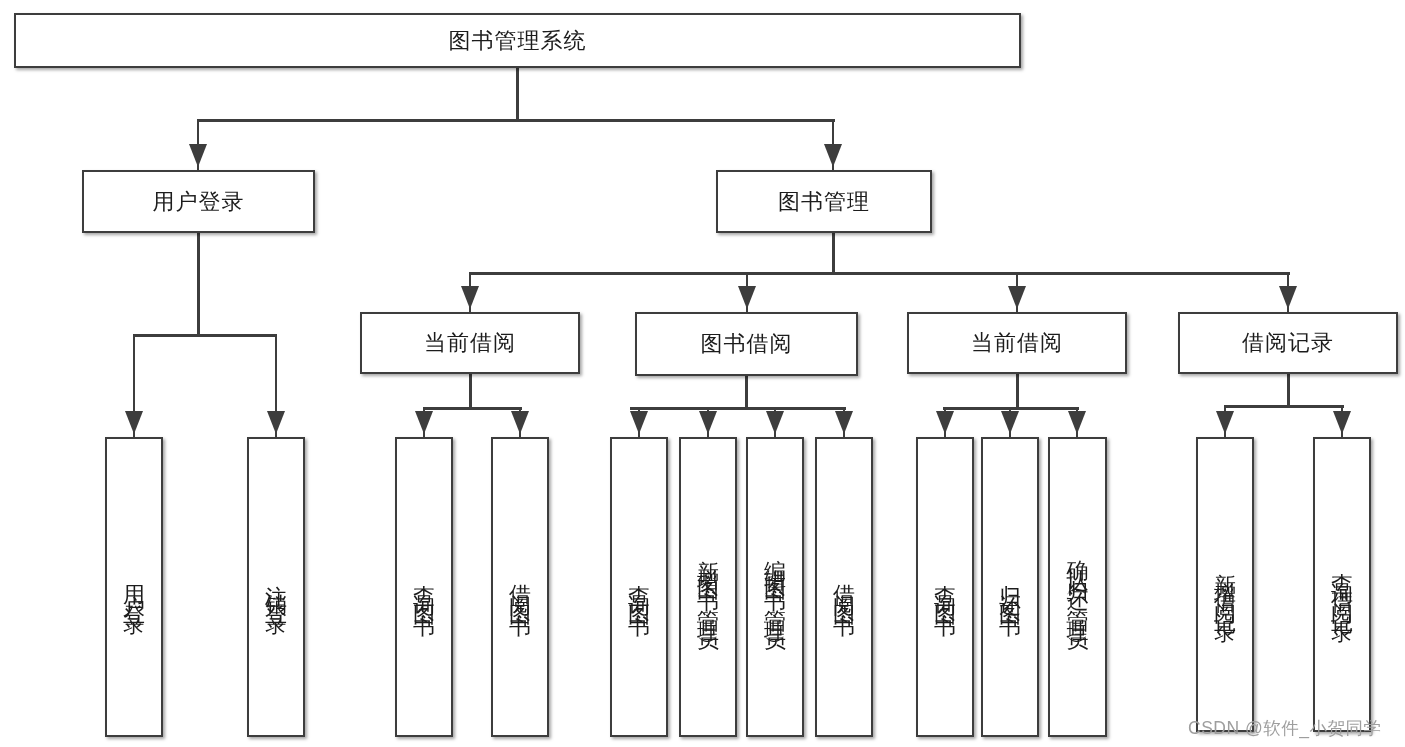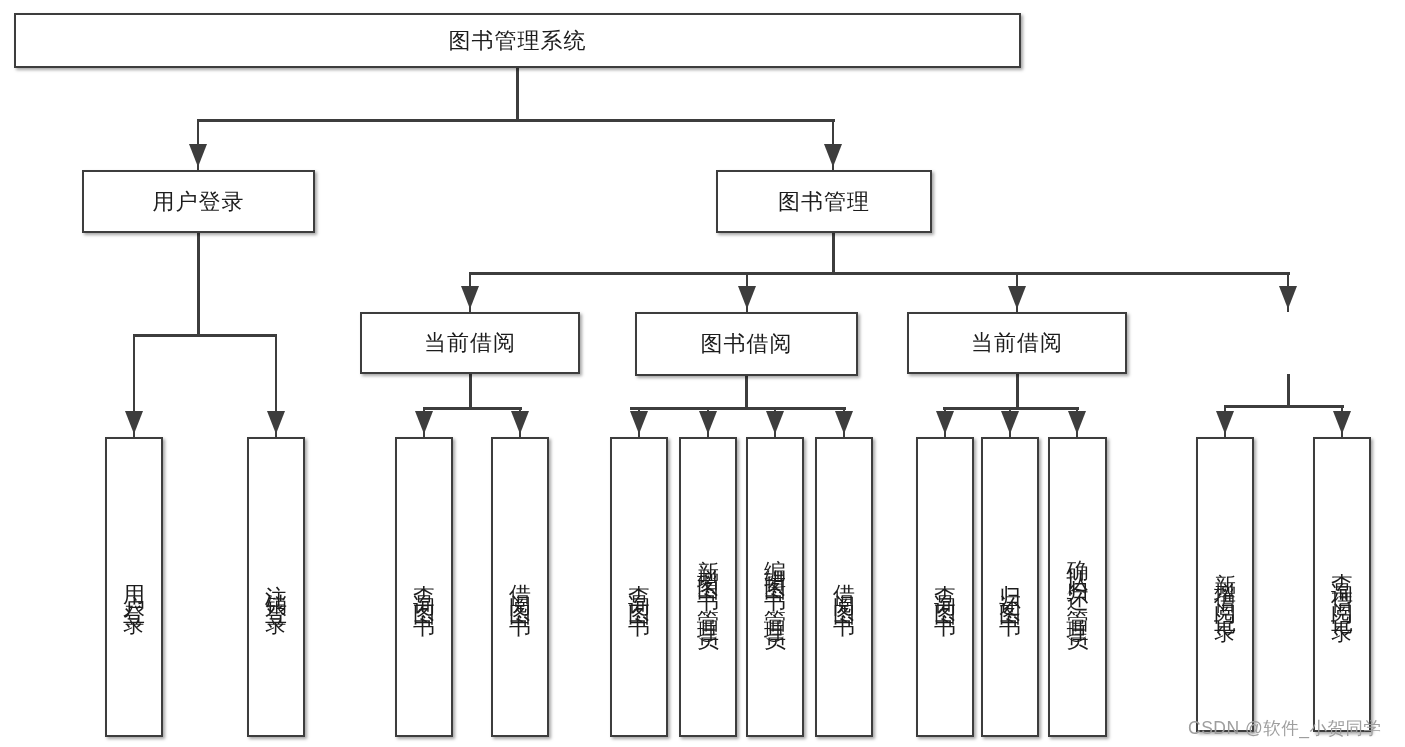--- a/index.html
+++ b/index.html
@@ -99,20 +99,23 @@
 
   <div class="node" style="left:360px;top:312px;width:220px;height:62px;">
     <span class="hlabel">当前借阅</span>
   </div>
   <div class="node" style="left:635px;top:312px;width:223px;height:64px;">
     <span class="hlabel">图书借阅</span>
   </div>
   <div class="node" style="left:907px;top:312px;width:220px;height:62px;">
     <span class="hlabel">当前借阅</span>
   </div>
+  <div class="node" style="left:1178px;top:312px;width:220px;height:62px;">
+    <span class="hlabel">借阅记录</span>
+  </div>
 
   <div class="node leaf" style="left:105px;top:437px;width:58px;height:300px;">
     <span class="vtext">用户登录</span>
   </div>
   <div class="node leaf" style="left:247px;top:437px;width:58px;height:300px;">
     <span class="vtext">注销登录</span>
   </div>
 
   <div class="node leaf" style="left:395px;top:437px;width:58px;height:300px;">
     <span class="vtext">查询图书</span>

